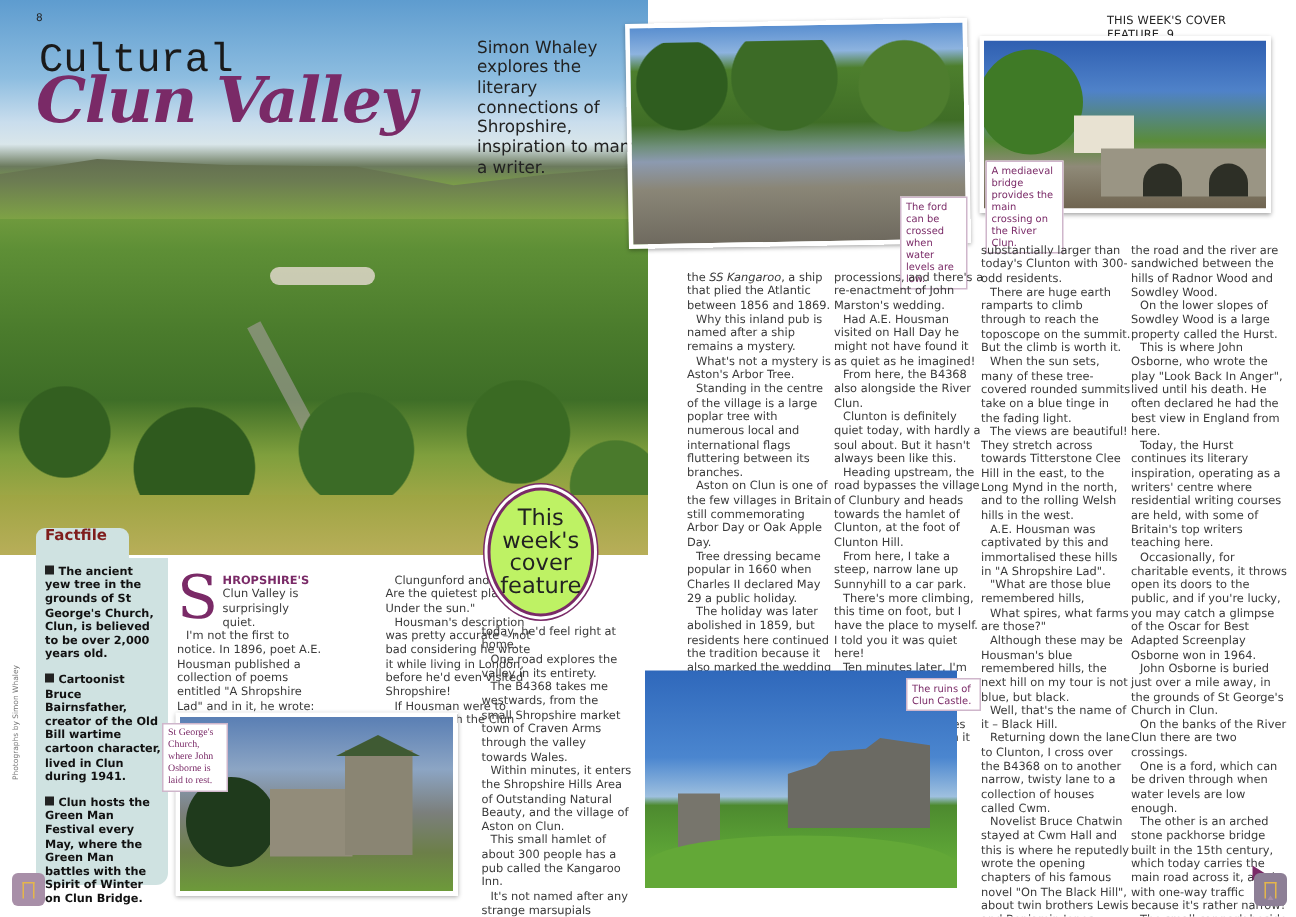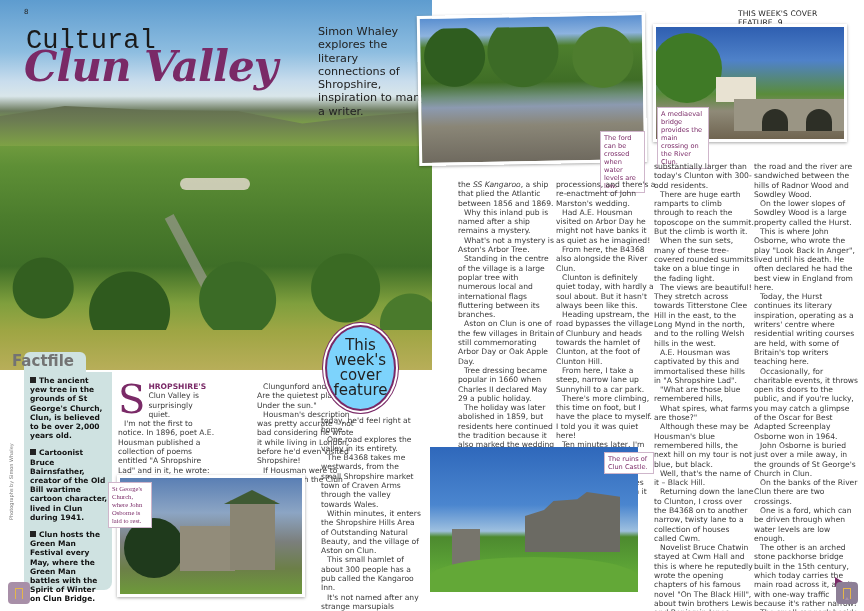--- a/index.html
+++ b/index.html
@@ -26,41 +26,41 @@
                 radial-gradient(circle at 95% 70%, #4a7a2c 0 30px, transparent 31px); }
   .hero .meadow { position:absolute; left:0; top:330px; width:432px; height:40px; background:linear-gradient(180deg,#9ea543,#b8ae59); }
 
   .page-num-left { position:absolute; left:24px; top:8px; font-size:7px; color:#222; }
   .title-small { position:absolute; left:26px; top:26px; font-family:Liberation Mono, monospace; font-size:27px; color:#1a1a1a; }
   .title-big { position:absolute; left:24px; top:42px; font-family:"DejaVu Serif", serif; font-style:italic; font-weight:bold; font-size:42px; color:#7a2a67; letter-spacing:-1px; }
   .standfirst { position:absolute; left:318px; top:25px; width:110px; font-size:11.2px; line-height:13.3px; color:#222; }
 
   
   .factfile-tab { position:absolute; left:24px; top:352px; width:62px; height:22px; background:#cfe2e1; border-radius:6px 6px 0 0; }
-  .factfile-head { position:absolute; left:12px; top:352px; font-size:15px; font-weight:bold; color:#737373; }
+  .factfile-head { position:absolute; left:30px; top:352px; font-size:10px; font-weight:bold; color:#7f1d1d; }
   .factfile { position:absolute; left:24px; top:372px; width:88px; height:218px; background:#cfe2e1; border-radius:0 0 8px 8px; padding:4px 4px 0 6px; }
   .fact { font-size:7.5px; line-height:9.2px; font-weight:bold; color:#111; margin-bottom:8px; }
   .fact .bullet { display:inline-block; width:6px; height:6px; background:#222; margin-right:3px; vertical-align:0; }
 
   .credit { position:absolute; left:8px; top:520px; font-size:5px; color:#777; transform:rotate(-90deg); transform-origin:left top; white-space:nowrap; }
   .bookmark-left { position:absolute; left:8px; top:582px; width:22px; height:22px; background:#a88fa8; border-radius:4px; display:flex; align-items:center; justify-content:center; }
   .bookmark-right { position:absolute; left:836px; top:582px; width:22px; height:22px; background:#8d7f96; border-radius:4px; display:flex; align-items:center; justify-content:center; }
   .bm-glyph { width:8px; height:11px; border:1.5px solid #e5b64a; border-bottom:none; position:relative; }
   .bm-glyph:after { content:""; position:absolute; left:0.5px; bottom:-1px; width:0; height:0; border-left:2.5px solid transparent; border-right:2.5px solid transparent; border-bottom:3px solid #a88fa8; }
   .purple-arrow { position:absolute; left:835px; top:577px; width:0; height:0; border-top:5px solid transparent; border-bottom:5px solid transparent; border-left:8px solid #7a2a67; }
 
   
   .col { position:absolute; font-size:7.6px; line-height:9.3px; color:#3a3a3a; }
   .col p { text-indent:6px; }
   .col p.noind { text-indent:0; }
   .dropcap { float:left; font-family:"DejaVu Serif", serif; font-size:40px; line-height:34px; color:#7a2a67; margin:0 3px 0 0; }
   .smallcaps { color:#7a2a67; font-weight:bold; }
 
   
-  .badge { position:absolute; left:325px; top:325px; width:71px; height:86px; border-radius:50%; background:#7dd3fc; border:2px solid #7a2a67; box-shadow:0 0 0 2px #fff, 0 0 0 3px #7a2a67; display:flex; align-items:center; justify-content:center; text-align:center; }
+  .badge { position:absolute; left:325px; top:325px; width:71px; height:86px; border-radius:50%; background:#bef264; border:2px solid #7a2a67; box-shadow:0 0 0 2px #fff, 0 0 0 3px #7a2a67; display:flex; align-items:center; justify-content:center; text-align:center; }
   .badge span { font-size:15px; line-height:15px; color:#222; display:block; }
 
   
   .photo { position:absolute; border:3px solid #fff; box-shadow:0 1px 3px rgba(0,0,0,.35); overflow:hidden; }
   .caption { position:absolute; background:#fff; color:#7a2a67; font-size:6.6px; line-height:8px; padding:2px 3px; border:1px solid #cfb6cb; }
 
   .ph-church { left:117px; top:475px; width:188px; height:122px; background:linear-gradient(180deg,#5a7fb4 0%,#8ca5c4 30%,#7b7f7c 55%,#6c7f48 78%,#6d9a3a 100%); }
   .ph-church .tower { position:absolute; left:110px; top:22px; width:45px; height:70px; background:#8a8573; }
   .ph-church .tower:before { content:""; position:absolute; left:-6px; top:-10px; width:0; height:0; border-left:28px solid transparent; border-right:28px solid transparent; border-bottom:14px solid #3f5a33; }
   .ph-church .nave { position:absolute; left:60px; top:48px; width:55px; height:45px; background:#928c7a; }
@@ -182,21 +182,21 @@
     <p>What's not a mystery is Aston's Arbor Tree.</p>
     <p>Standing in the centre of the village is a large poplar tree with numerous local and international flags fluttering between its branches.</p>
     <p>Aston on Clun is one of the few villages in Britain still commemorating Arbor Day or Oak Apple Day.</p>
     <p>Tree dressing became popular in 1660 when Charles II declared May 29 a public holiday.</p>
     <p>The holiday was later abolished in 1859, but residents here continued the tradition because it also marked the wedding anniversary of the local squire, John Marston, who married Mary Carter in 1786.</p>
     <p>There's a carnival atmosphere, with Morris dancing, music and</p>
   </div>
 
   <div class="col" style="left:556px; top:180px; width:100px;">
     <p class="noind">processions, and there's a re-enactment of John Marston's wedding.</p>
-    <p>Had A.E. Housman visited on Arbor Day he might not have banks it as quiet as he imagined!</p>
+    <p>Had A.E. Housman visited on Hall Day he might not have found it as quiet as he imagined!</p>
     <p>From here, the B4368 also alongside the River Clun.</p>
     <p>Clunton is definitely quiet today, with hardly a soul about. But it hasn't always been like this.</p>
     <p>Heading upstream, the road bypasses the village of Clunbury and heads towards the hamlet of Clunton, at the foot of Clunton Hill.</p>
     <p>From here, I take a steep, narrow lane up Sunnyhill to a car park.</p>
     <p>There's more climbing, this time on foot, but I have the place to myself. I told you it was quiet here!</p>
     <p>Ten minutes later, I'm on top of Bury Ditches.</p>
     <p>This is one of the best-preserved ancient hill forts in Britain. It dates back to 500 BC, when it was home to a large community,</p>
   </div>
 
   <div class="photo ph-castle">

